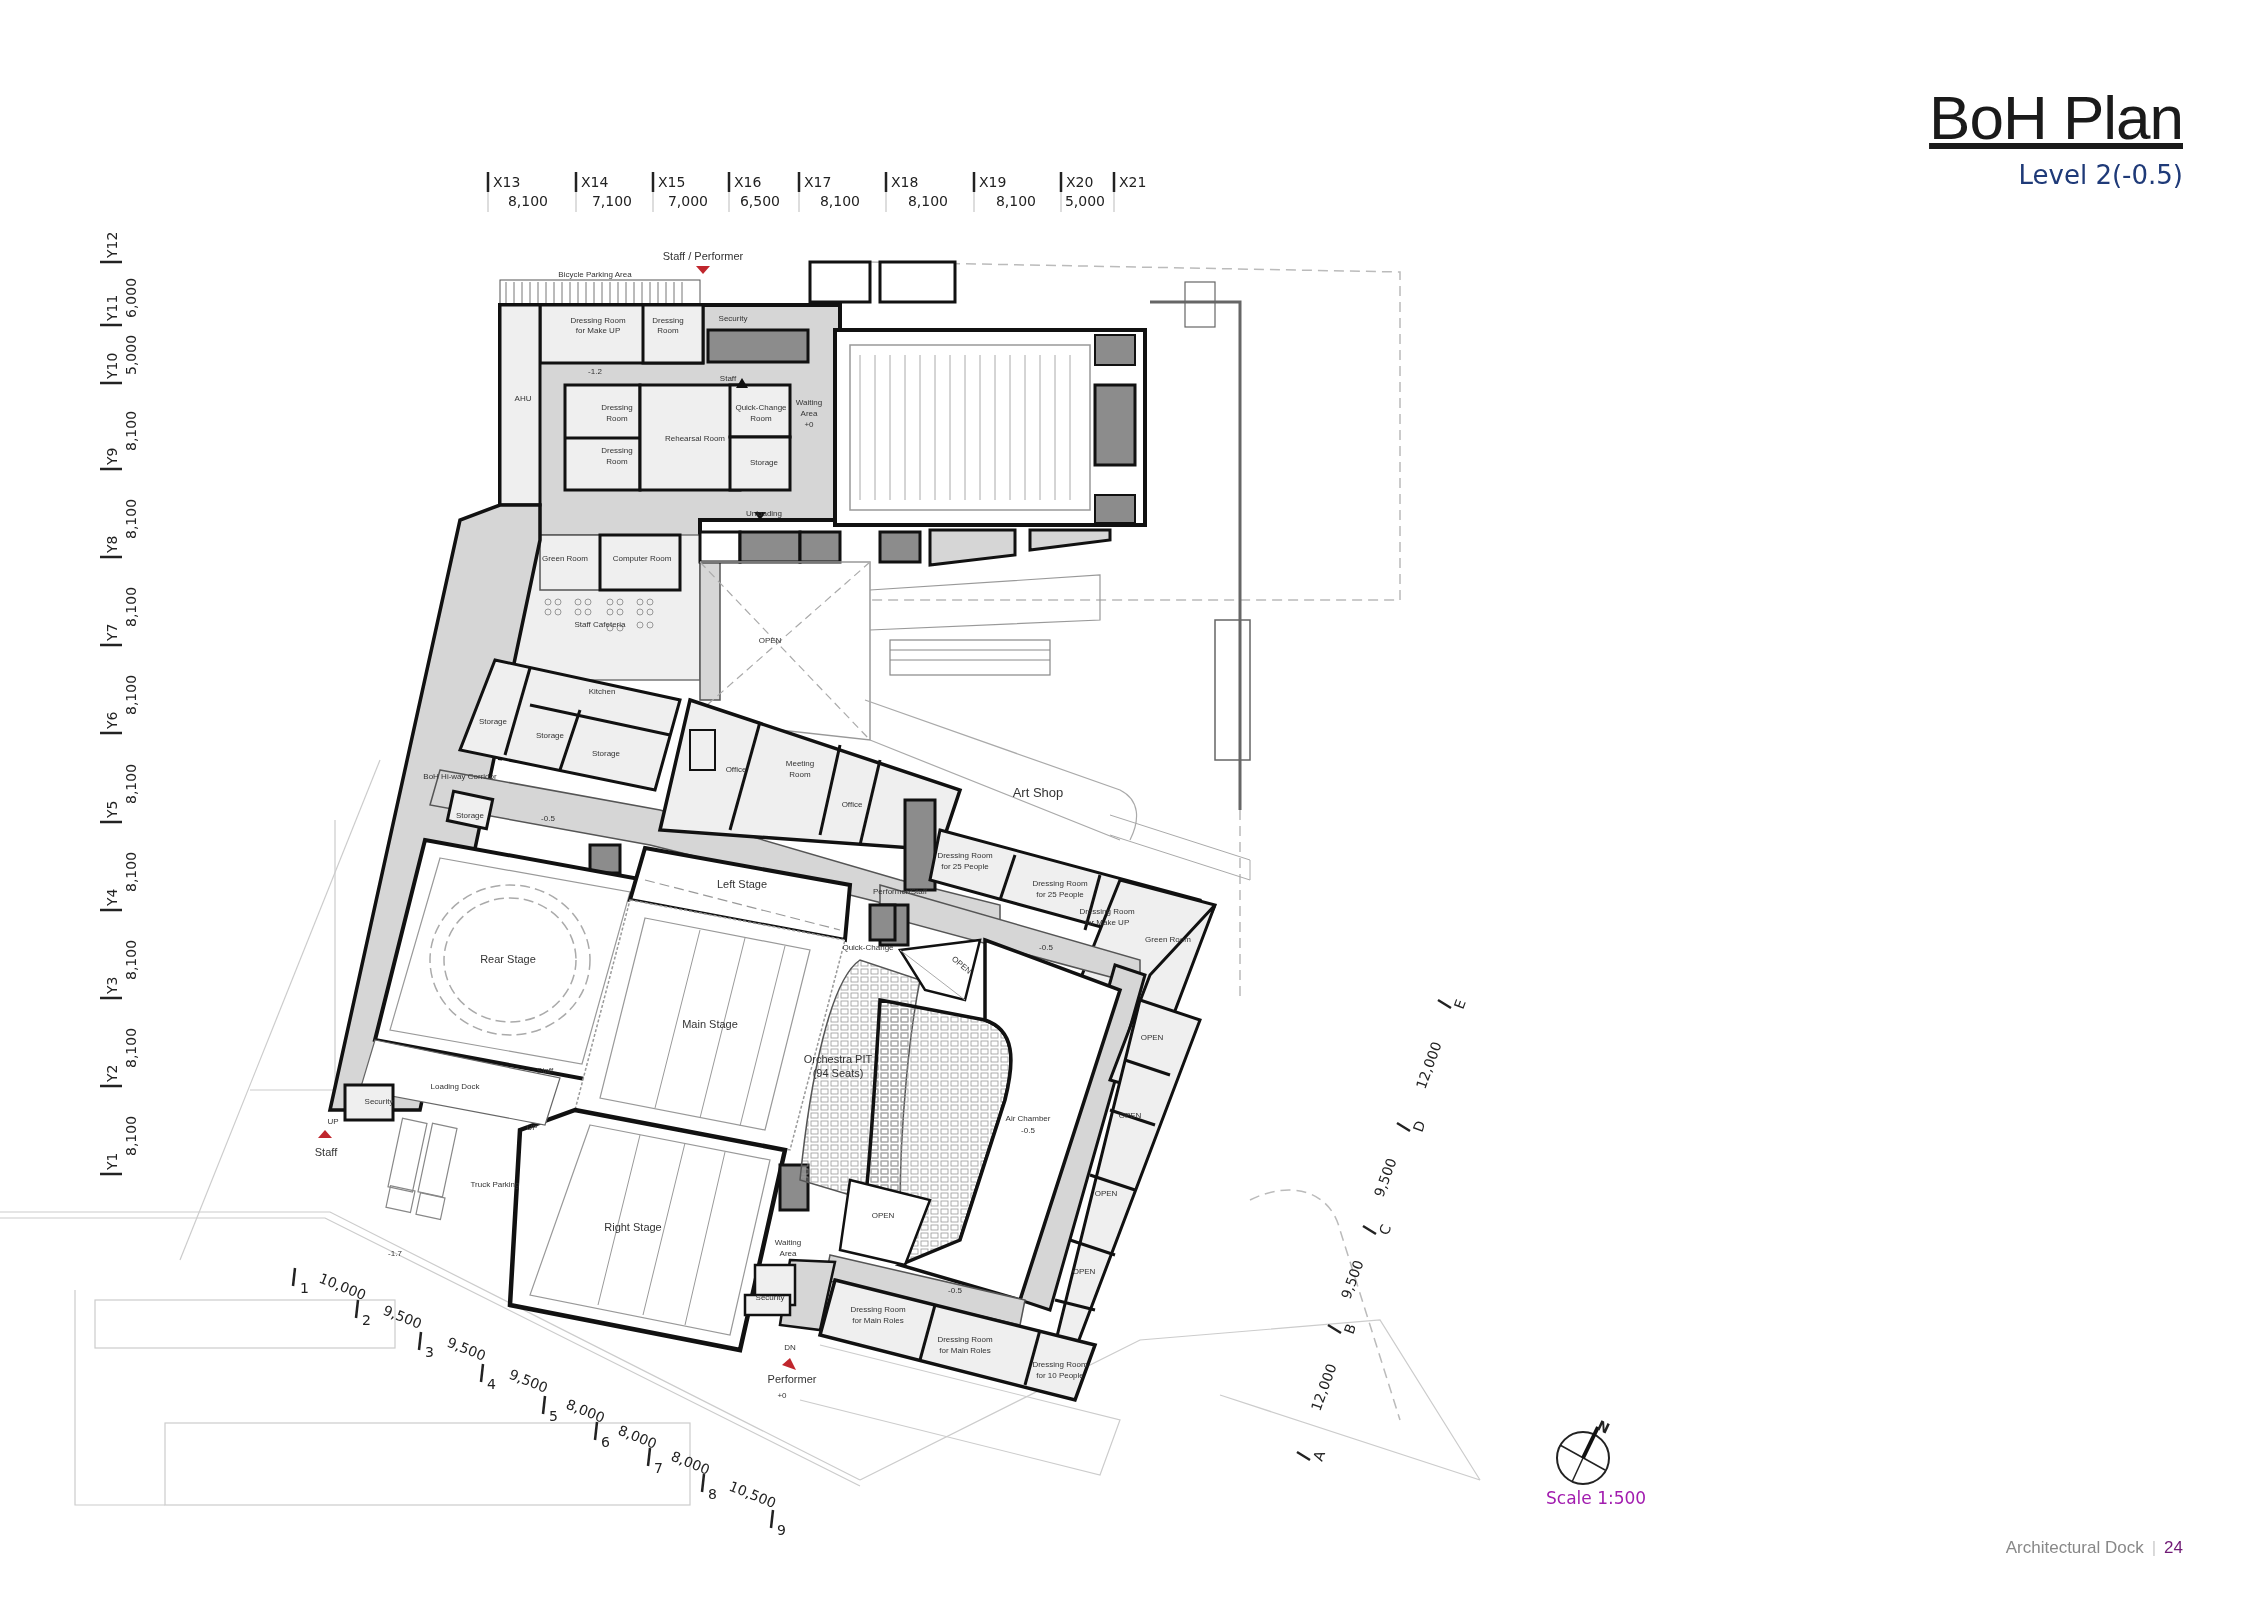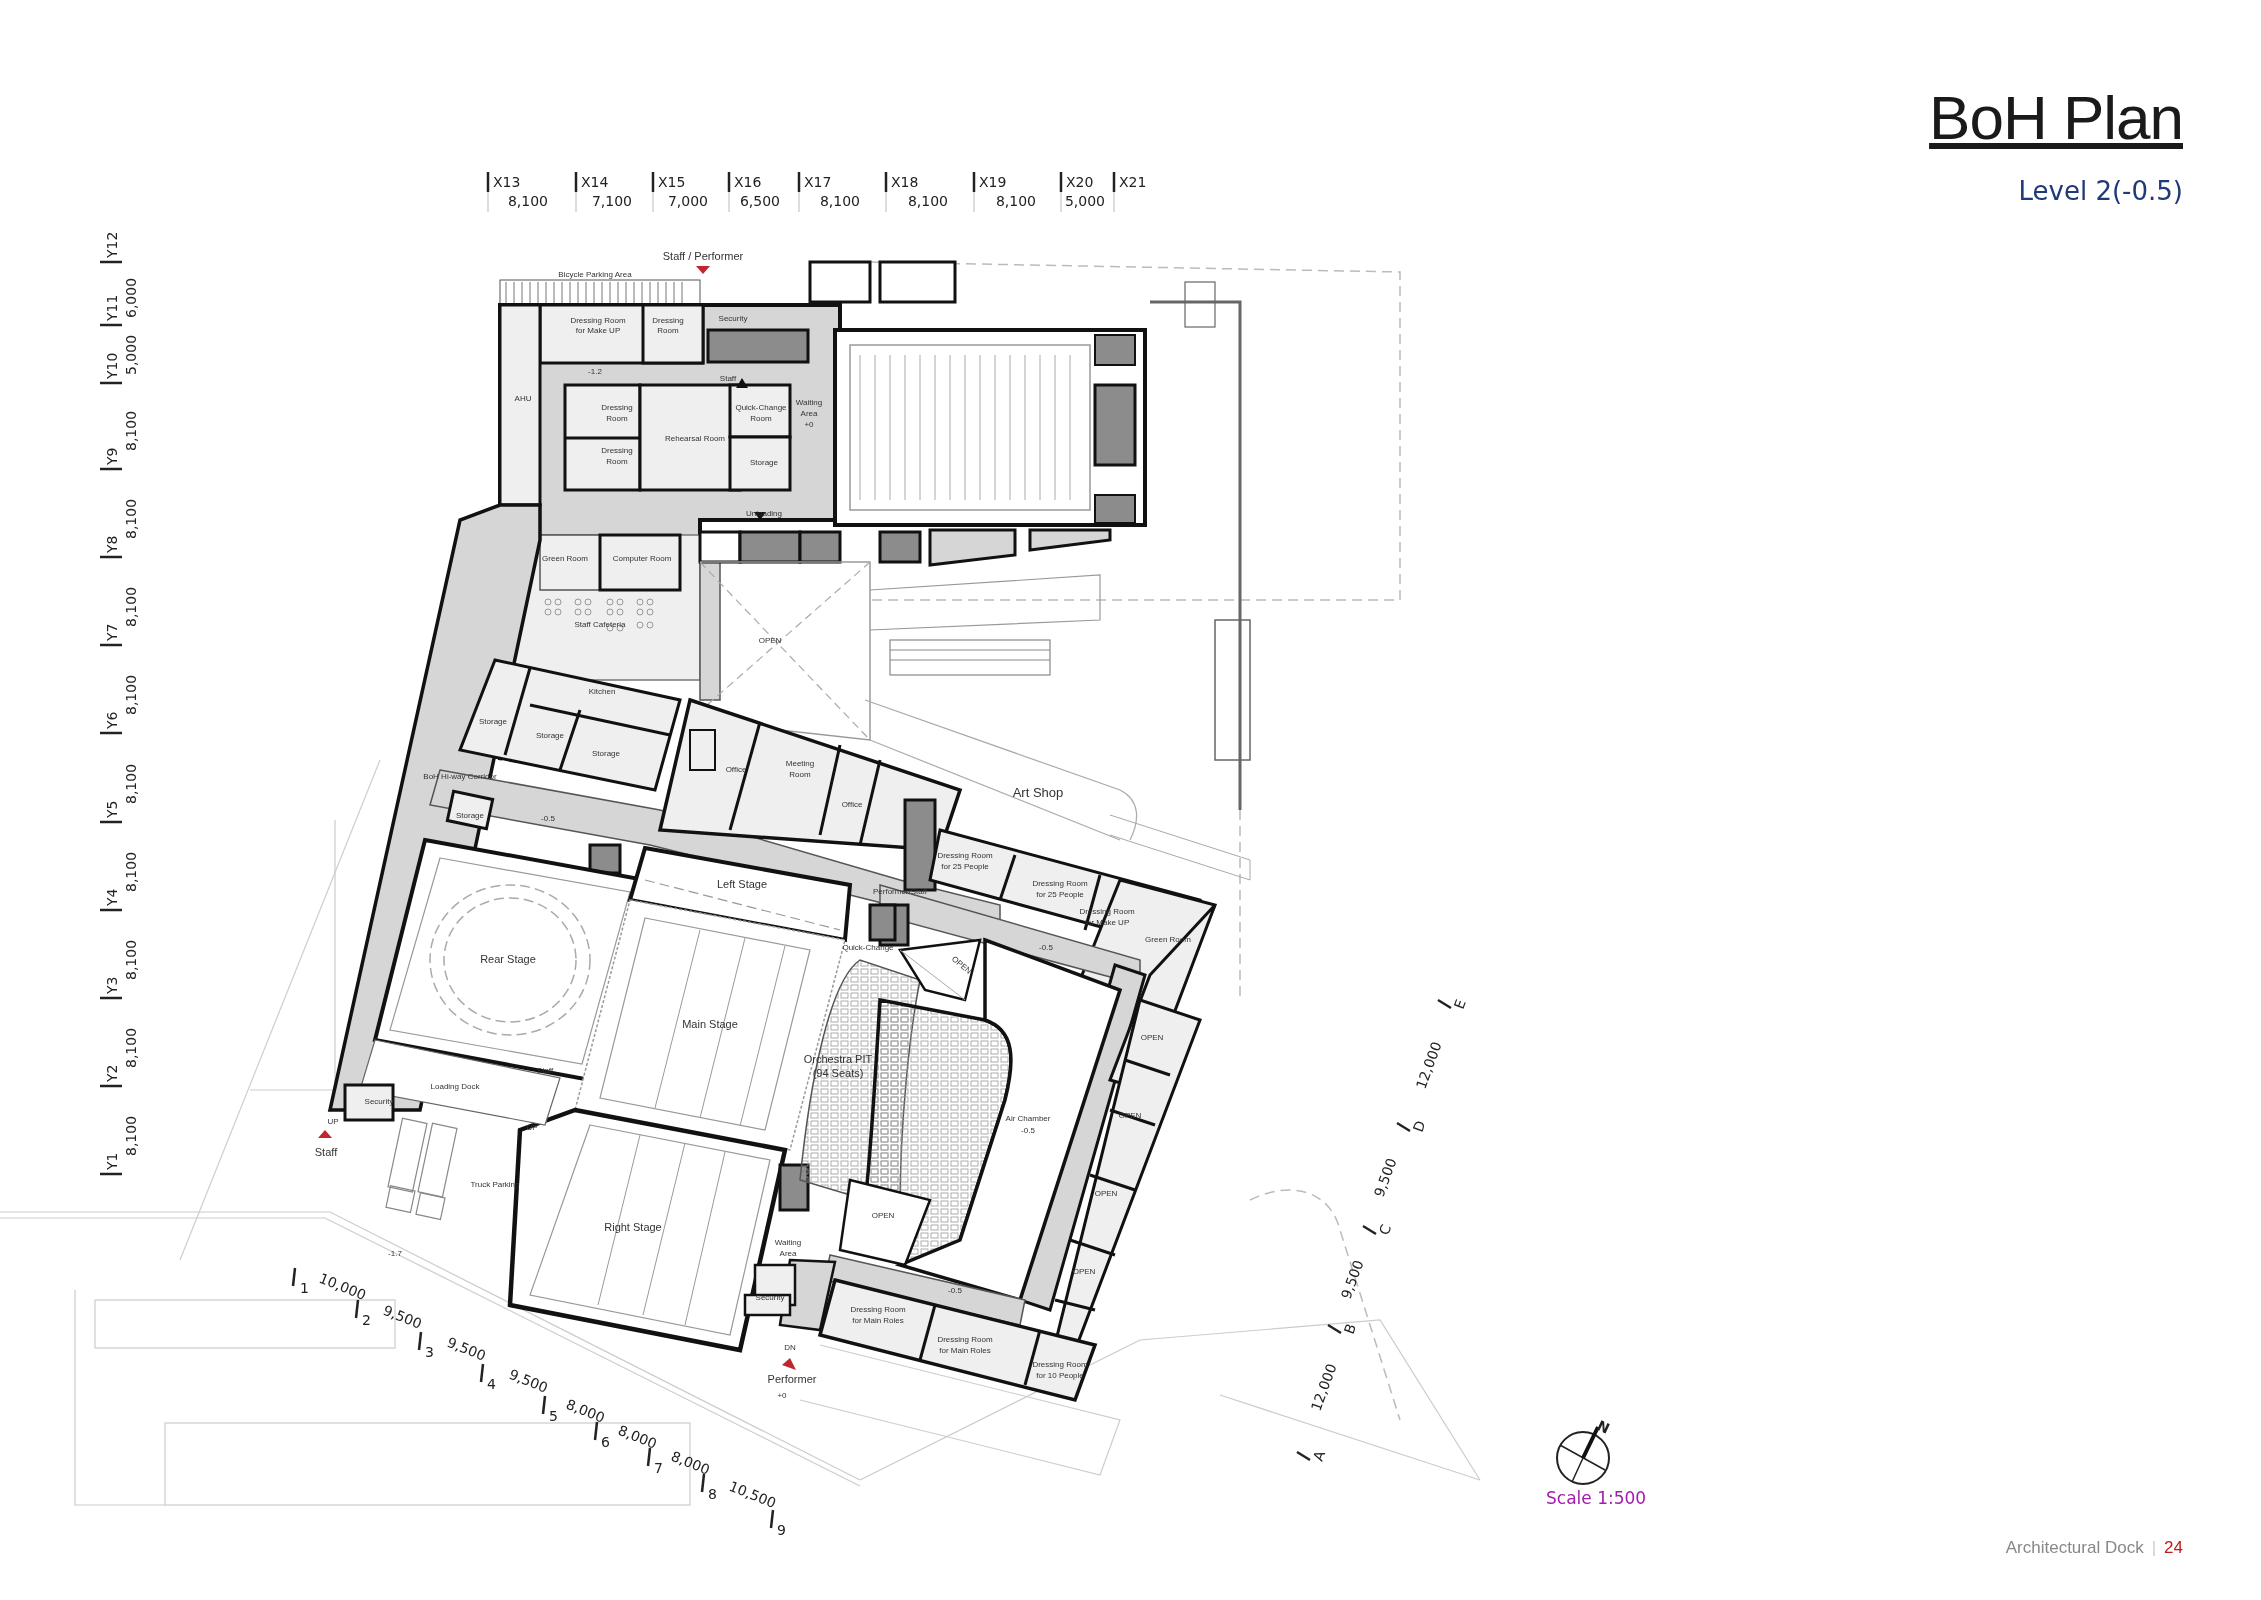--- a/index.html
+++ b/index.html
@@ -1,21 +1,21 @@
 <!DOCTYPE html>
 <html><head>
 <meta charset="utf-8">
 <style>
   html,body{margin:0;padding:0;background:#fff;}
   body{width:2261px;height:1600px;position:relative;overflow:hidden;font-family:"Liberation Sans",sans-serif;color:#222;}
   .title{position:absolute;right:78px;top:82px;font-size:62px;font-weight:300;letter-spacing:-1px;color:#1a1a1a;font-family:"Liberation Sans",sans-serif;text-decoration:underline;}
-  .subtitle{position:absolute;right:78px;top:160px;font-size:26px;color:#1f3a78;font-family:"DejaVu Sans",sans-serif;margin-top:16px;}
+  .subtitle{position:absolute;right:78px;top:160px;font-size:26px;color:#1f3a78;font-family:"DejaVu Sans",sans-serif;}
   .footer{position:absolute;right:78px;top:1538px;font-size:17px;color:#888;font-family:"Liberation Sans",sans-serif;}
   .footer .sep{color:#ccc;margin:0 8px;}
-  .footer .page{color:#b91c1c;margin-top:26px;}
+  .footer .page{color:#701a75;margin-top:26px;}
   svg.plan{position:absolute;left:0;top:0;}
   .lbl{font-family:"Liberation Sans",sans-serif;fill:#333;}
   .grid{font-family:"DejaVu Sans",sans-serif;fill:#222;}
   .scale{position:absolute;left:1546px;top:1488px;font-size:17px;color:#a21caf;font-family:"DejaVu Sans",sans-serif;}
 </style>
 </head>
 <body>
 
 <div class="title">BoH Plan</div>
 <div class="subtitle">Level 2(-0.5)</div>

